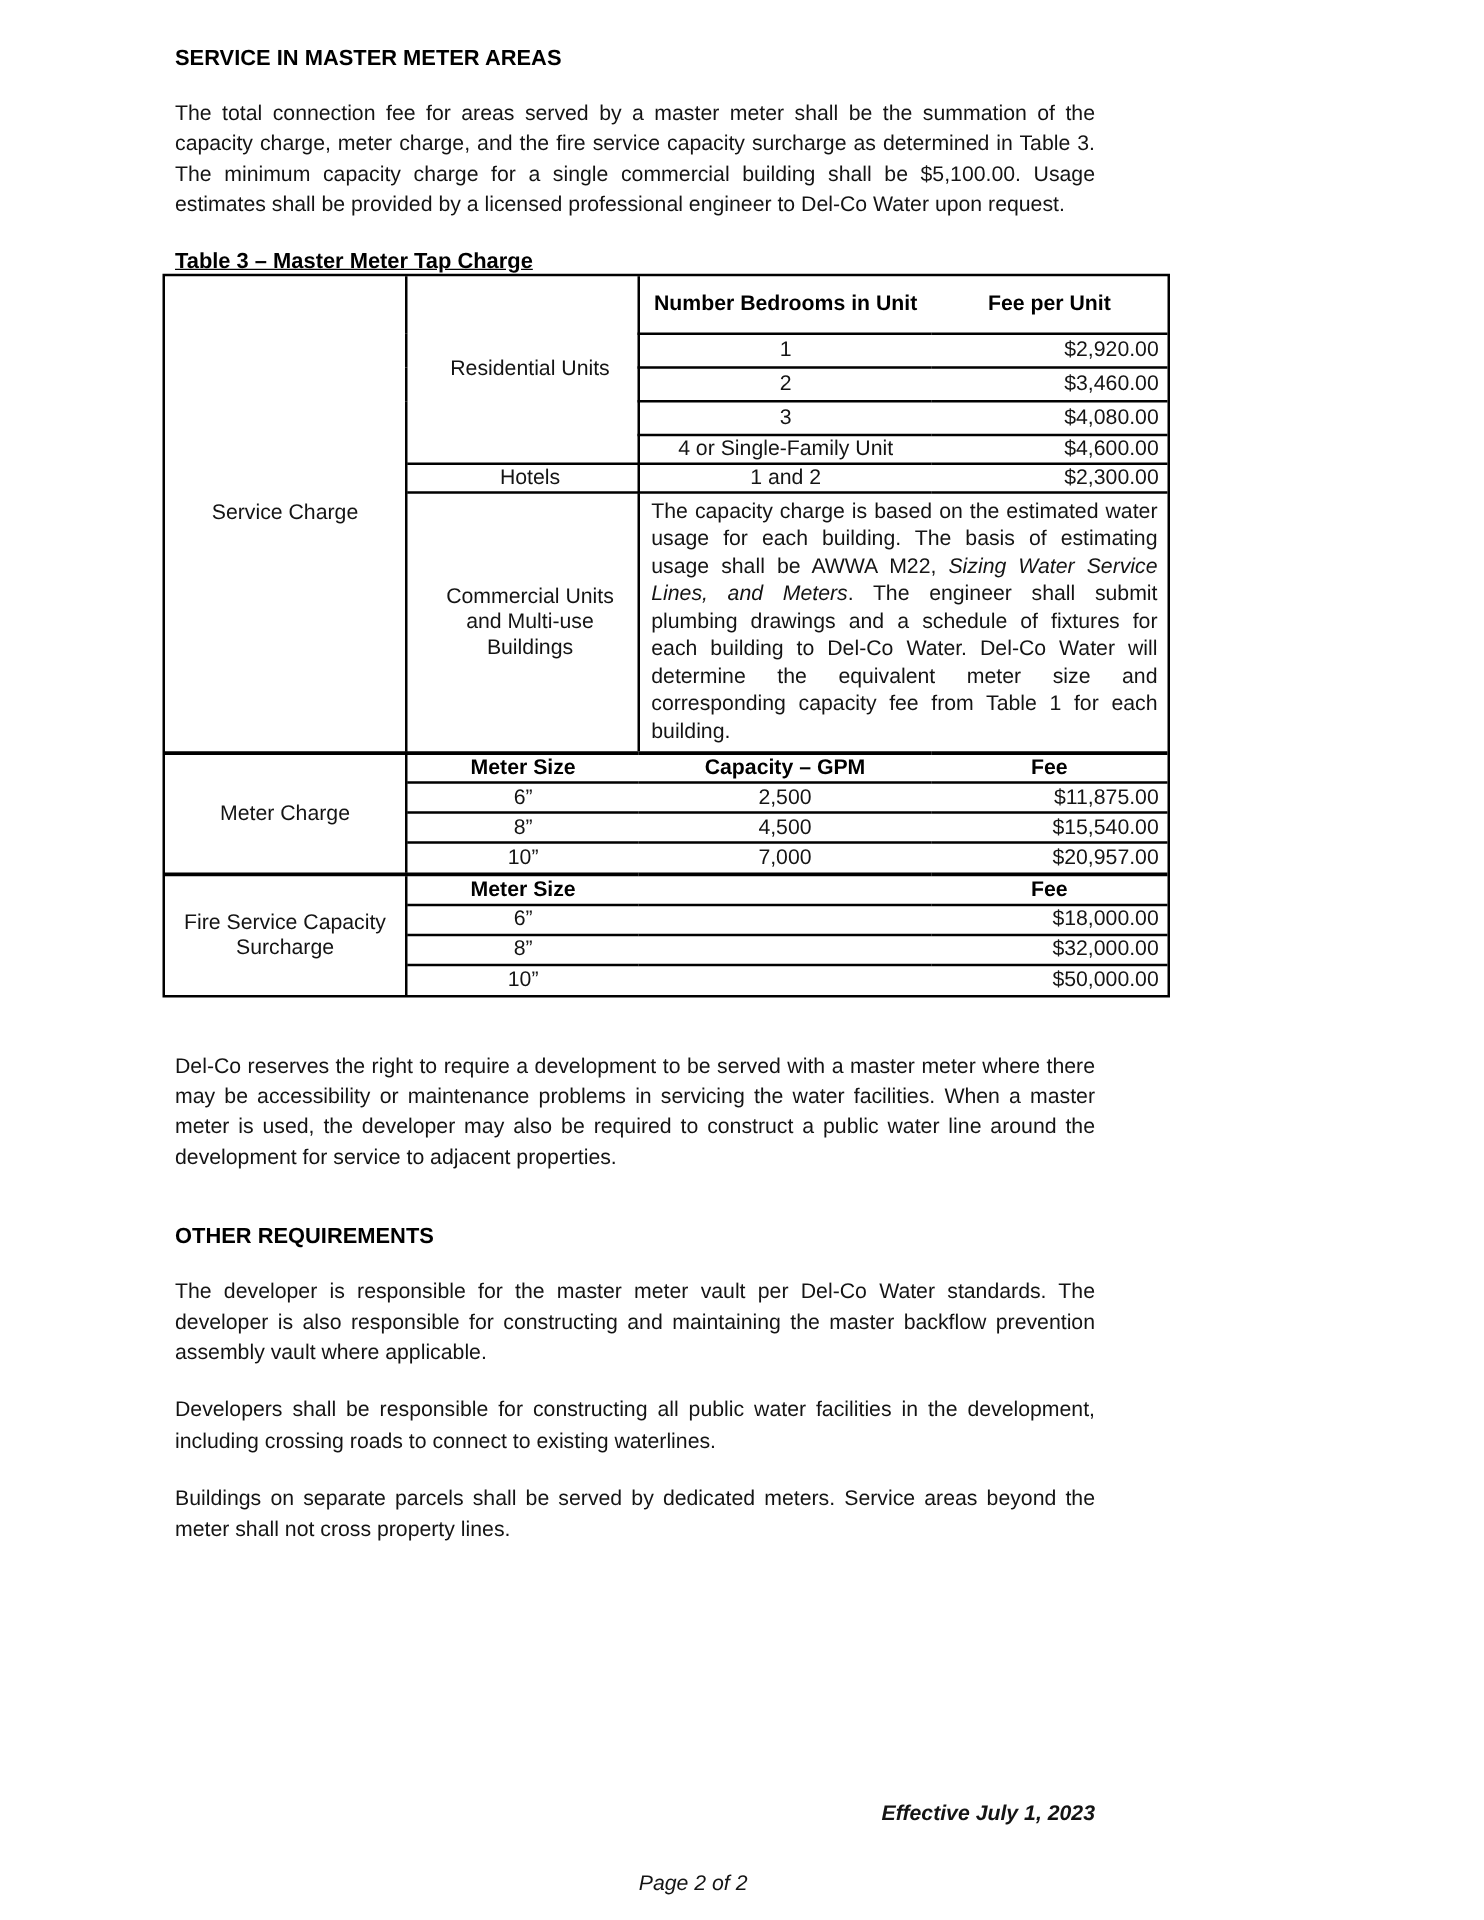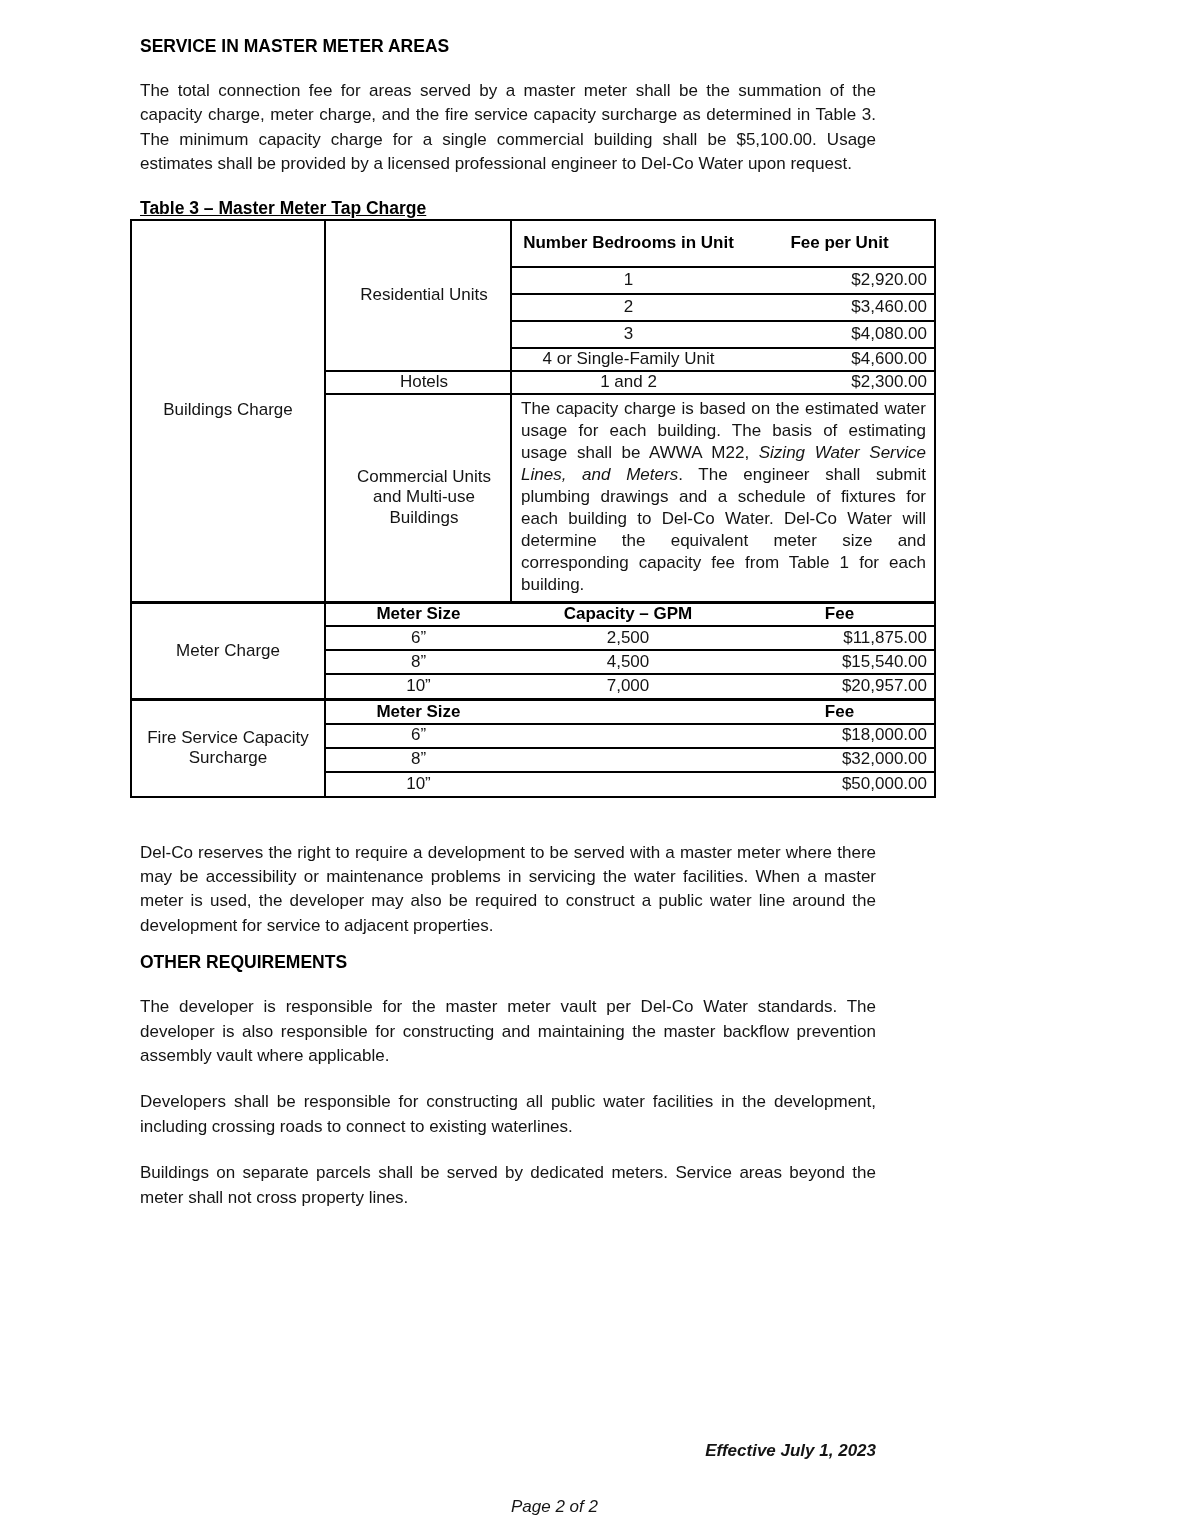--- a/index.html
+++ b/index.html
@@ -13,21 +13,21 @@
     overflow: hidden;
   }
   .inner { padding: 36px 139px 0 140px; }
 
   h1, h2 {
     font-size: 17.5px;
     font-weight: bold;
     margin: 0;
     color: #000;
   }
-  h2 { margin-top: 14px; }
+  h2 { margin-top: 40px; }
 
   .body-para {
     font-size: 17px;
     line-height: 24.4px;
     text-align: justify;
     margin: 22px 0 0 0;
   }
   .mt42 { margin-top: 43px; }
 
   .table-title {
@@ -112,21 +112,21 @@
 
       <table class="sec sec1">
         <colgroup>
             <col class="c1">
             <col class="c2">
             <col class="c3">
             <col class="c4">
           </colgroup>
         <tbody>
           <tr class="h46">
-            <td class="cat" rowspan="7">Buildings Charge</td>
+            <td class="cat" rowspan="7">Service Charge</td>
             <td class="sub bb" rowspan="5">Residential Units</td>
             <th class="bb hdr-pad">Number Bedrooms in Unit</th>
             <th class="bb">Fee per Unit</th>
           </tr>
           <tr class="h27">
             <td class="bb">1</td>
             <td class="bb fee">$2,920.00</td>
           </tr>
           <tr class="h27">
             <td class="bb">2</td>

